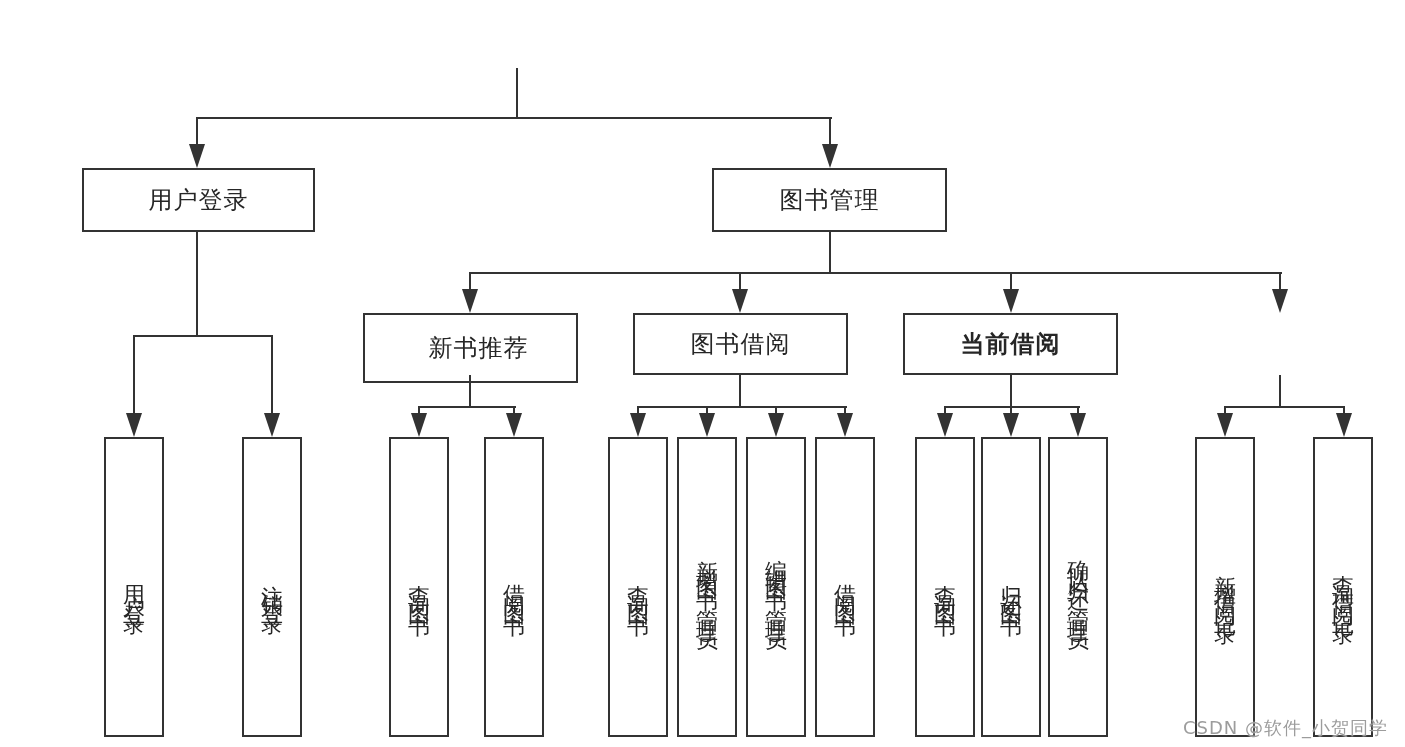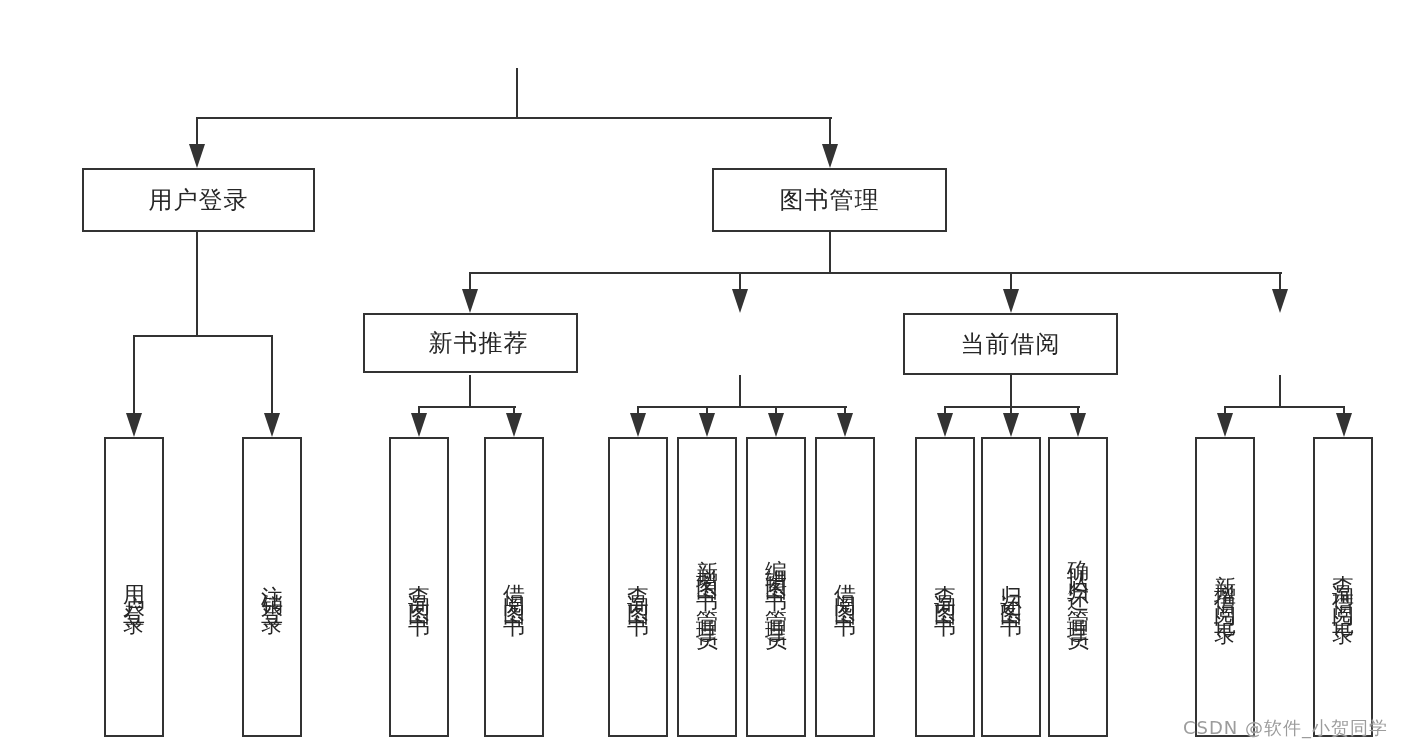--- a/index.html
+++ b/index.html
@@ -33,23 +33,23 @@
   }
   .watermark{
     position:absolute;left:1183px;top:716px;z-index:10;
     font-size:18px;color:#9c9c9c;letter-spacing:1px;white-space:nowrap;
     text-shadow:0 0 2px #ffffff;
   }
   
   #n-root{left:13px;top:13px;width:1008px;height:55px;}
   #n-l2a{left:82px;top:168px;width:233px;height:64px;}
   #n-l2b{left:712px;top:168px;width:235px;height:64px;text-align:right;}
-  #n-l3a{left:363px;top:313px;width:215px;height:60px;padding-left:16px;}
+  #n-l3a{left:363px;top:313px;width:215px;height:70px;padding-left:16px;}
   #n-l3b{left:633px;top:313px;width:215px;height:62px;}
-  #n-l3c{left:903px;top:313px;width:215px;height:62px;}
+  #n-l3c{left:903px;top:313px;width:215px;height:62px;font-weight:bold;}
   #n-l3d{left:1173px;top:313px;width:214px;height:62px;}
   #n-u1{left:104px;} #n-u2{left:242px;}
   #n-r1{left:389px;} #n-r2{left:484px;}
   #n-b1{left:608px;} #n-b2{left:677px;} #n-b3{left:746px;} #n-b4{left:815px;}
   #n-c1{left:915px;} #n-c2{left:981px;} #n-c3{left:1048px;}
   #n-j1{left:1195px;} #n-j2{left:1313px;}
 </style>
 </head>
 <body>
 
@@ -78,20 +78,21 @@
   <div class="line vline" style="left:469px;top:272px;height:30px;"></div>
   <div class="arrow" style="left:462px;top:289px;"></div>
   <div class="line vline" style="left:739px;top:272px;height:30px;"></div>
   <div class="arrow" style="left:732px;top:289px;"></div>
   <div class="line vline" style="left:1010px;top:272px;height:30px;"></div>
   <div class="arrow" style="left:1003px;top:289px;"></div>
   <div class="line vline" style="left:1279px;top:272px;height:30px;"></div>
   <div class="arrow" style="left:1272px;top:289px;"></div>
 
   <div class="box" id="n-l3a">新书推荐</div>
+  <div class="box" id="n-l3b">图书借阅</div>
   <div class="box" id="n-l3c">当前借阅</div>
 
   <div class="line vline" style="left:469px;top:375px;height:33px;"></div>
   <div class="line hline" style="left:418px;top:406px;width:98px;"></div>
   <div class="line vline" style="left:418px;top:406px;height:20px;"></div>
   <div class="arrow" style="left:411px;top:413px;"></div>
   <div class="line vline" style="left:513px;top:406px;height:20px;"></div>
   <div class="arrow" style="left:506px;top:413px;"></div>
 
   <div class="line vline" style="left:739px;top:375px;height:33px;"></div>

